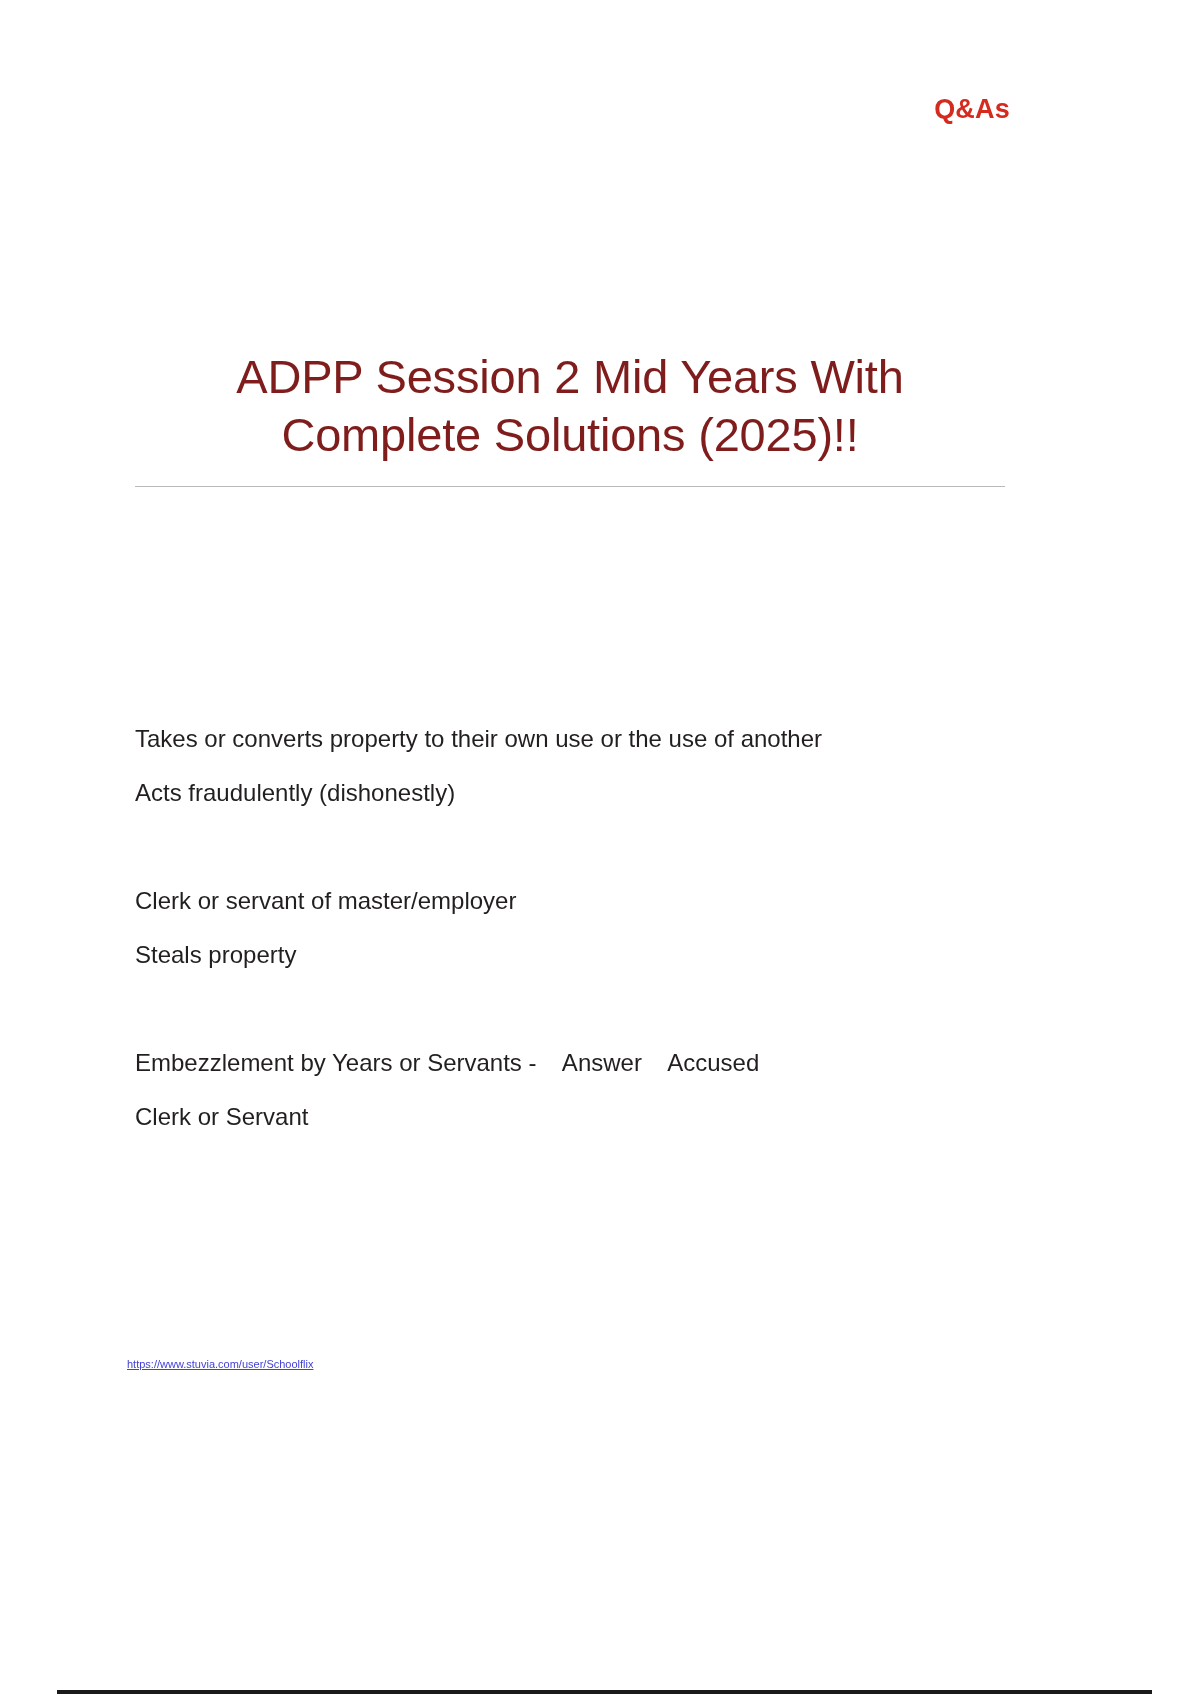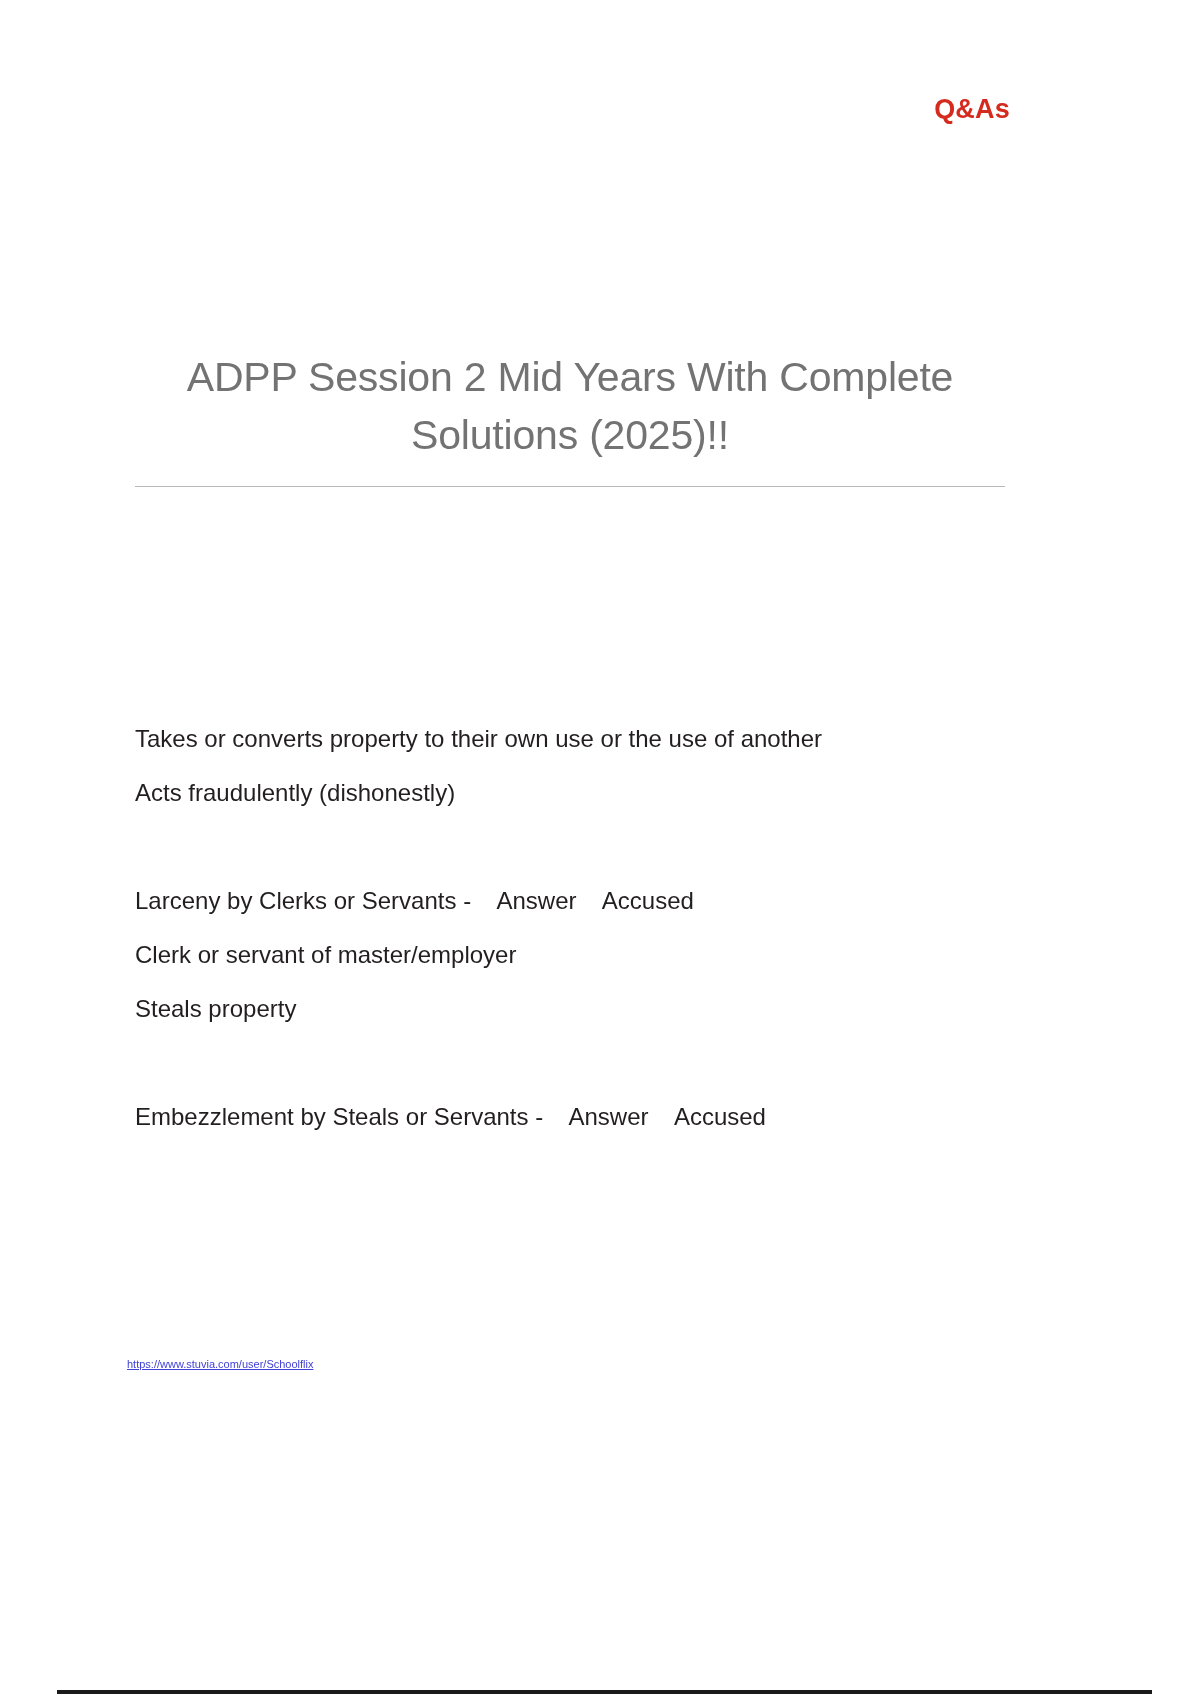--- a/index.html
+++ b/index.html
@@ -37,22 +37,22 @@
   }
 
   
   .title-block {
     position: absolute;
     left: 135px;
     top: 348px;
     width: 870px;
   }
   .doc-title {
-    color: #737373;
-    font-size: 41px;
+    color: #7f1d1d;
+    font-size: 47px;
     line-height: 58px;
     text-align: center;
     font-weight: normal;
     font-family: "Liberation Sans", sans-serif;
     margin: 0;
     padding: 0 0 22px 0;
     letter-spacing: -0.2px;
   }
   .title-rule {
     border: 0;
@@ -113,27 +113,27 @@
     <hr class="title-rule">
   </div>
 
   <div class="body-block">
 
     <div class="line">Takes or converts property to their own use or the use of another</div>
     <div class="line">Acts fraudulently (dishonestly)</div>
 
     <div class="spacer"></div>
 
-    <div class="line">Larceny by Clerks or Servants -    Answer    Accused</div>
     <div class="line">Clerk or servant of master/employer</div>
     <div class="line">Steals property</div>
 
     <div class="spacer"></div>
 
-    <div class="line">Embezzlement by Steals or Servants -    Answer    Accused</div>
+    <div class="line">Embezzlement by Years or Servants -    Answer    Accused</div>
+    <div class="line">Clerk or Servant</div>
 
   </div>
 
   <a class="footer-link" href="#">https://www.stuvia.com/user/Schoolflix</a>
 
   <div class="bottom-rule"></div>
 
 </div>
 
 </body></html>

